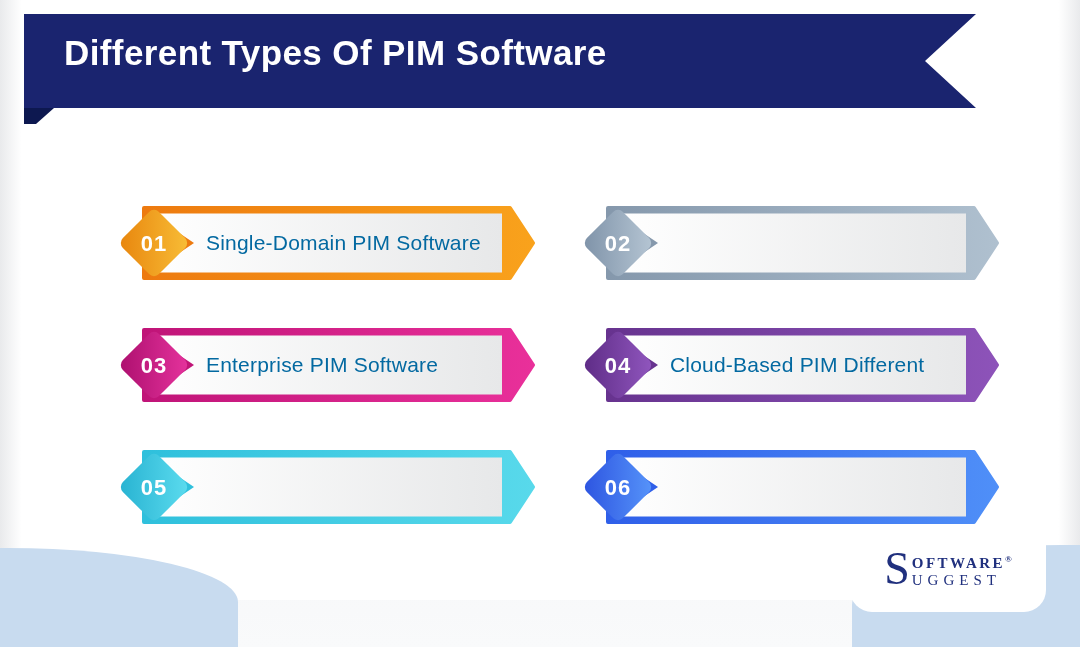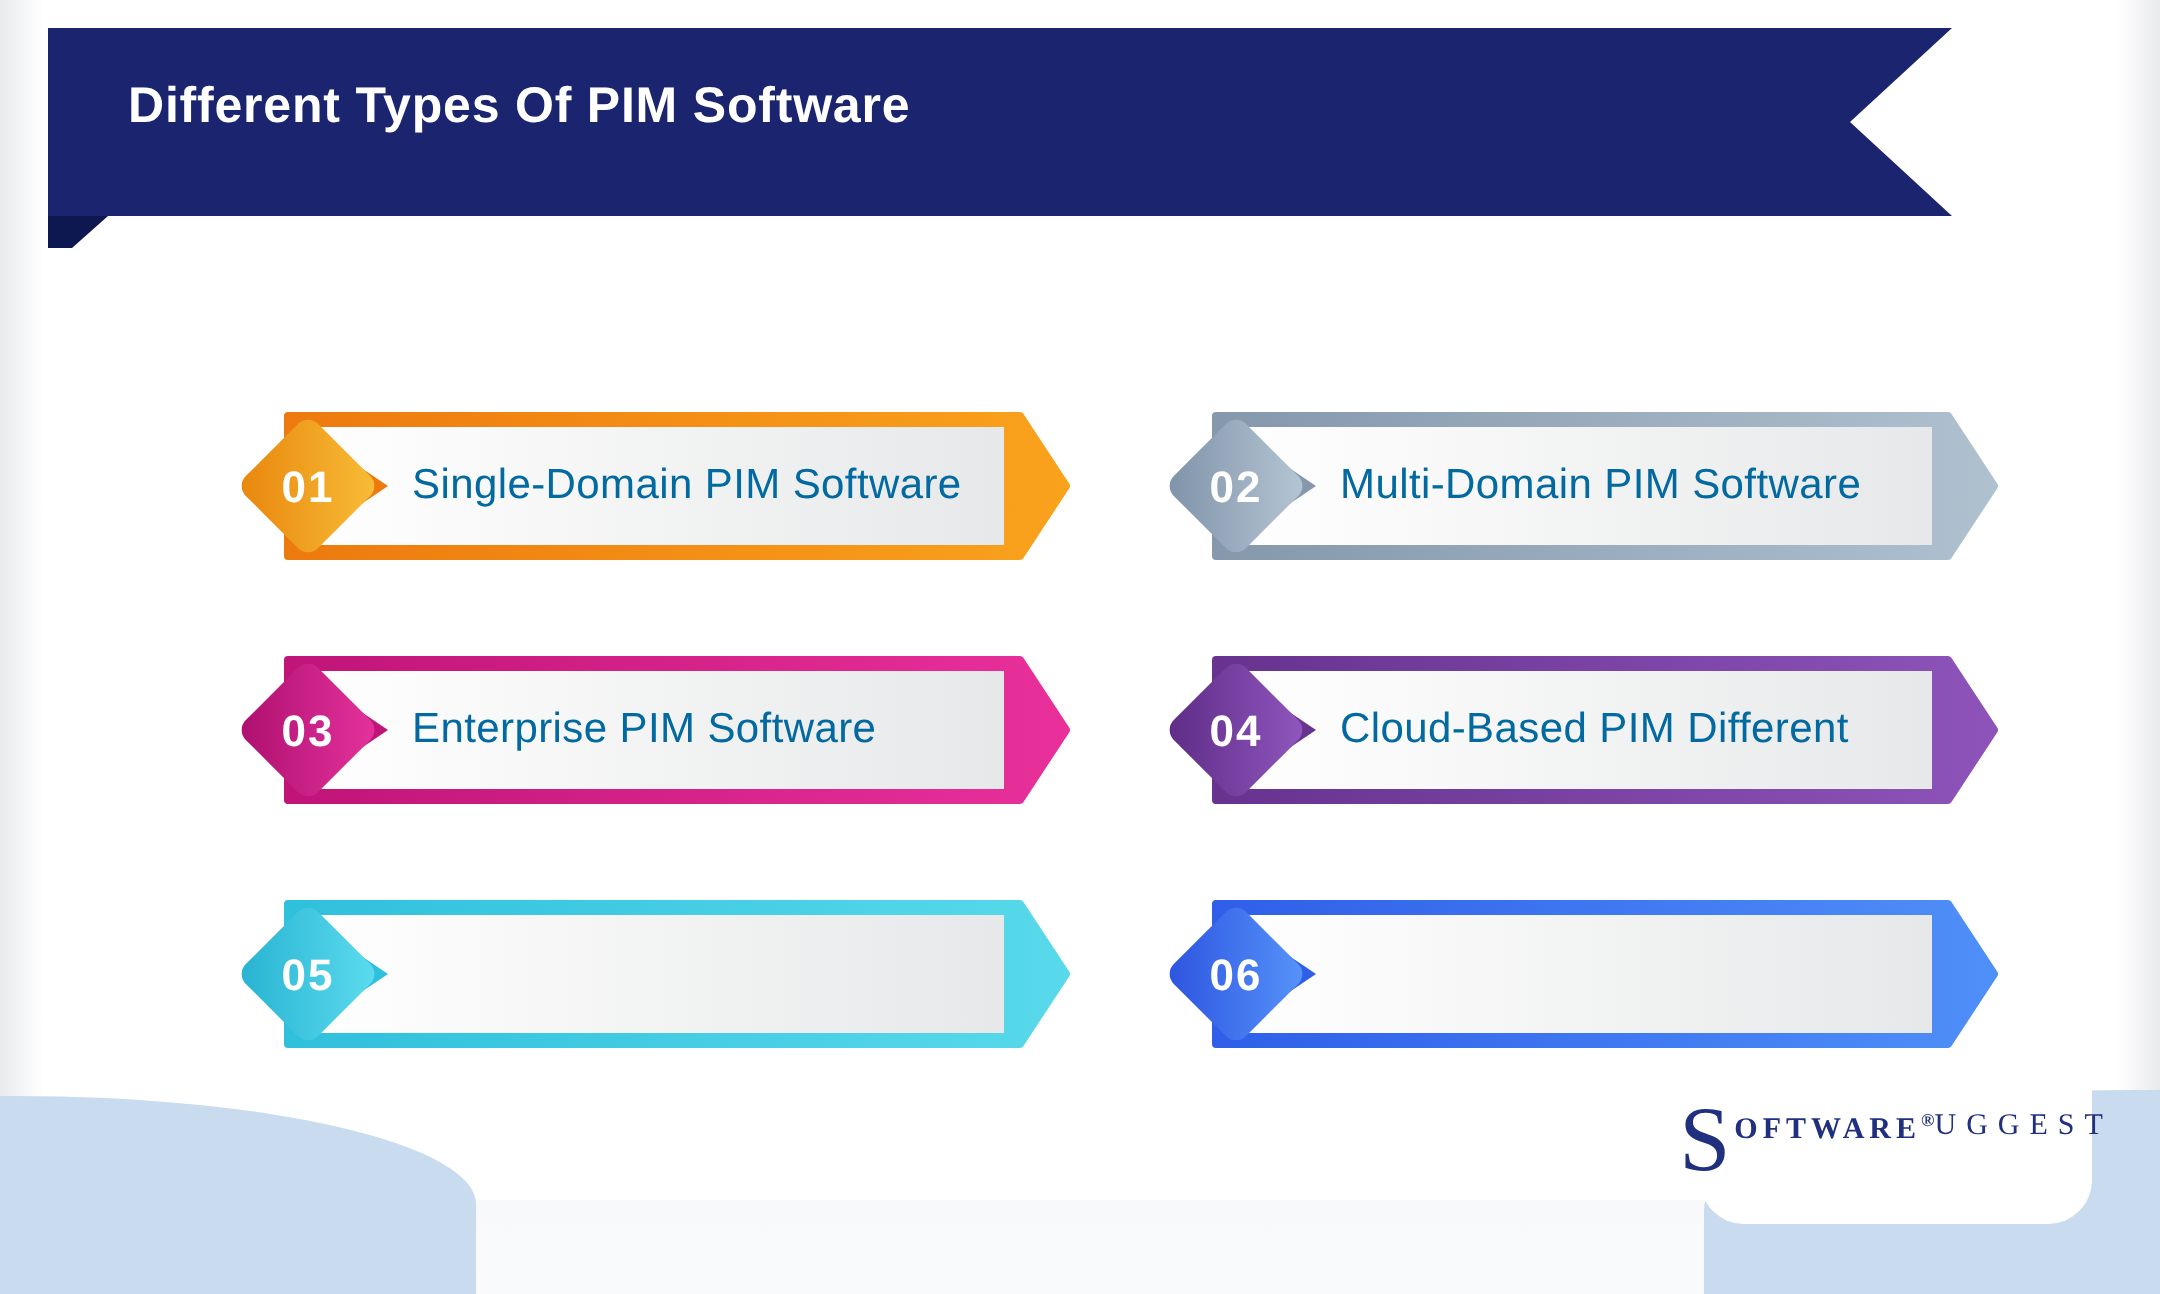--- a/index.html
+++ b/index.html
@@ -13,21 +13,21 @@
     background:linear-gradient(90deg,#E9EAEC 0%,#FFFFFF 2%,#FFFFFF 98%,#E9EAEC 100%);
   }
   .corner{position:absolute;}
   .corner-left{left:0;top:548px;width:238px;height:99px;border-top-right-radius:230px 54px;}
   .corner-right{right:0;top:545px;width:228px;height:102px;border-top-left-radius:210px 60px;}
   .ribbon{position:absolute;left:24px;top:14px;width:952px;height:112px;}
   .ribbon svg{position:absolute;left:0;top:0;display:block;}
   .title{
     position:absolute;left:40px;top:0;height:78px;margin:0;
     display:flex;align-items:center;
-    color:#FFFFFF;font-size:25px;font-weight:bold;letter-spacing:0.4px;
+    color:#FFFFFF;font-size:35px;font-weight:bold;letter-spacing:0.4px;
   }
   .grid{
     position:absolute;left:114px;top:204px;
     display:grid;grid-template-columns:420px 420px;column-gap:15px;row-gap:37px;gap:44px;
   }
   .pim-item{position:relative;width:420px;height:78px;}
   .pim-item svg{position:absolute;left:0;top:0;overflow:visible;}
   .num{
     fill:#FFFFFF;font-size:22px;font-weight:600;letter-spacing:1px;
     font-family:"Liberation Sans",sans-serif;
@@ -38,21 +38,21 @@
     font-size:21px;color:#0369a1;line-height:1.28;letter-spacing:0.2px;
     white-space:pre-line;
   }
   .logo-tab{
     position:absolute;left:850px;top:528px;width:196px;height:84px;
     background:#FFFFFF;border-radius:0 0 22px 22px;
     display:flex;align-items:center;justify-content:center;
   }
   .logo{display:flex;align-items:flex-start;font-family:"Liberation Serif",serif;}
   .logo-s{font-size:46px;line-height:0.78;font-weight:400;}
-  .logo-col{display:flex;margin-left:2px;padding-top:3px;}
+  .logo-col{display:flex;flex-direction:column;margin-left:2px;padding-top:3px;}
   .logo-line1{font-size:15px;letter-spacing:2.5px;line-height:1.15;font-weight:bold;}
   .logo-line2{font-size:15px;letter-spacing:5px;line-height:1.15;font-weight:normal;}
   .reg{font-size:9px;vertical-align:super;letter-spacing:0;}
 </style>
 </head>
 <body>
 
 <div class="page">
   <div class="card"></div>
   <div class="corner corner-left" style="background: rgb(200, 219, 239);"></div>
@@ -99,21 +99,20 @@
           <stop class="d-d" offset="0" stop-color="#7E92A8"></stop>
               <stop class="d-l" offset="1" stop-color="#B6C6D4"></stop>
         </linearGradient>
       </defs>
       <path class="outer" d="M30 4 L396 4 L419 39 L396 74 L30 74 Z" stroke-width="4" stroke-linejoin="round" fill="url(#gm1)" stroke="url(#gm1)"></path>
       <rect class="inner" x="36" y="9.5" width="352" height="59" fill="url(#gw)"></rect>
       <path class="chev" d="M40 12 L80 39 L40 66 Z" fill="#8598AC"></path>
       <rect class="diamond" x="14.5" y="13.5" width="51" height="51" rx="7" transform="rotate(45 40 39)" fill="url(#gd1)"></rect>
       <text class="num" x="40" y="47" text-anchor="middle">02</text>
     </svg>
-    <div class="pim-label">Multi-Domain PIM Software</div>
   </div>
 
   <div class="pim-item">
     <svg width="420" height="78" viewBox="0 0 420 78">
       <defs>
         <linearGradient class="grad-main" x1="0" y1="0" x2="1" y2="0" id="gm2">
           <stop class="s-d" offset="0" stop-color="#C01478"></stop>
               <stop class="s-l" offset="1" stop-color="#E9309A"></stop>
         </linearGradient>
         <linearGradient class="grad-diam" x1="0" y1="1" x2="1" y2="0" id="gd2">

